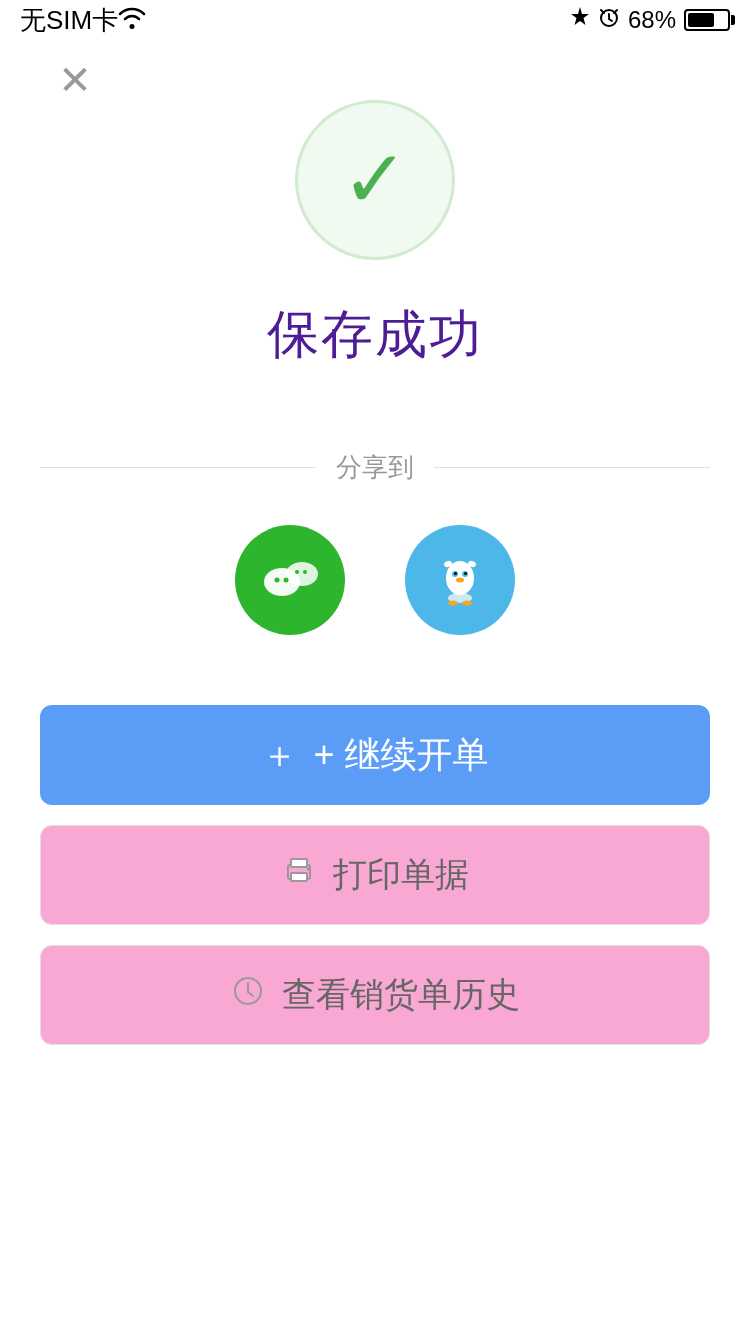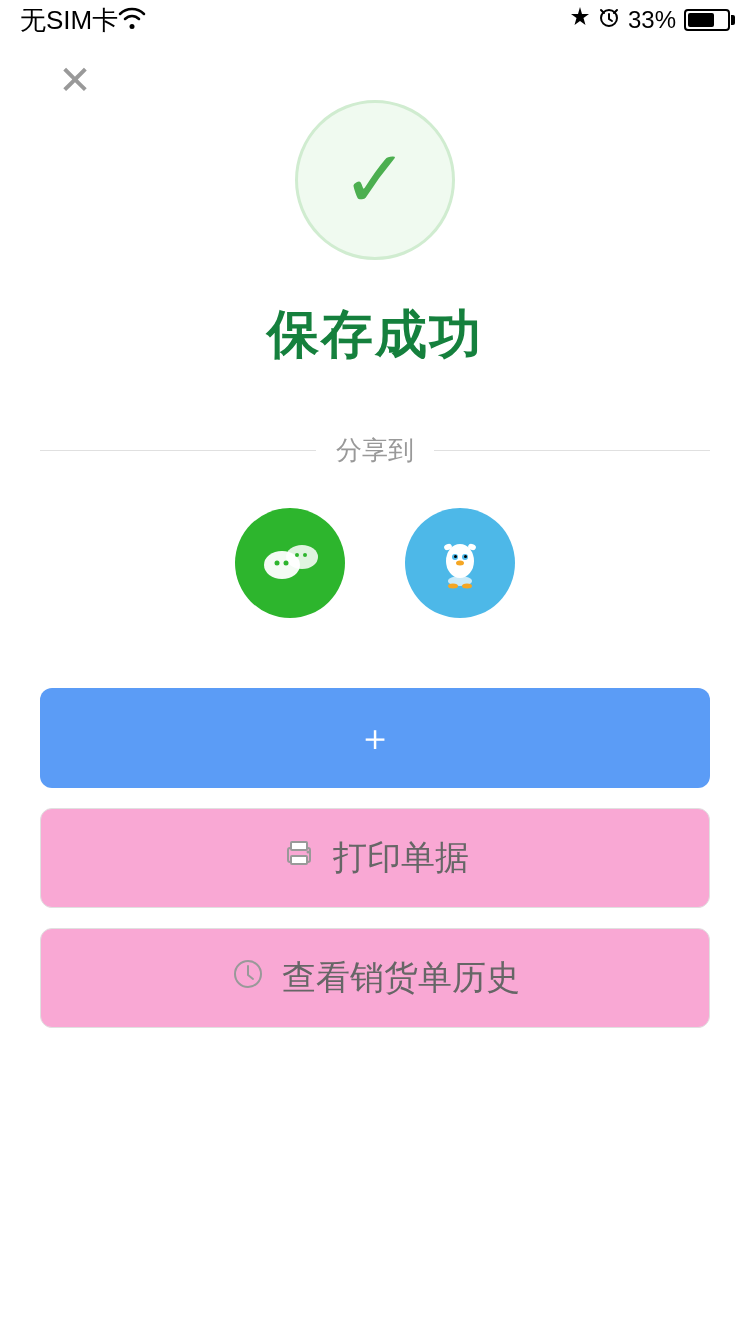--- a/index.html
+++ b/index.html
@@ -120,23 +120,23 @@
 
     .checkmark {
       font-size: 80px;
       color: #4caf50;
       line-height: 1;
     }
 
     
     .success-title {
       font-size: 52px;
-      font-weight: 700;
-      color: #15803d;
-      margin-bottom: 63px;
+      font-weight: 400;
+      color: #4c1d95;
+      margin-bottom: 80px;
       letter-spacing: 2px;
     }
 
     
     .share-section {
       width: 100%;
       display: flex;
       flex-direction: column;
       align-items: center;
       margin-bottom: 50px;
@@ -257,21 +257,21 @@
         <path d="M10 1l2 7h7l-5.5 4 2 7L10 15l-5.5 4 2-7L1 8h7z"></path>
       </svg>
     </span>
     <span>
       <svg width="22" height="22" viewBox="0 0 22 22" fill="none">
         <circle cx="11" cy="12" r="8" stroke="#000" stroke-width="2"></circle>
         <path d="M11 8v5l3 2" stroke="#000" stroke-width="2" stroke-linecap="round"></path>
         <path d="M3 4l3 3M19 4l-3 3" stroke="#000" stroke-width="2" stroke-linecap="round"></path>
       </svg>
     </span>
-    <span>33%</span>
+    <span>68%</span>
     <div class="battery-icon">
       <div class="battery-fill"></div>
     </div>
   </div>
 </div>
 
 <div class="close-button">
   <span class="close-x">✕</span>
 </div>
 
@@ -326,20 +326,21 @@
           <ellipse cx="37" cy="53" rx="5" ry="2.5" fill="#f5a623"></ellipse>
         </svg>
       </div>
     </div>
   </div>
 
   <div class="action-buttons">
 
     <button class="btn-primary">
       <span>＋</span>
+      <span>+ 继续开单</span>
     </button>
 
     <button class="btn-secondary">
       <span class="btn-icon">
         <svg width="36" height="36" viewBox="0 0 36 36" fill="none">
           <rect x="7" y="12" width="22" height="14" rx="2" stroke="#999" stroke-width="2"></rect>
           <rect x="10" y="6" width="16" height="8" rx="1" fill="white" stroke="#999" stroke-width="2"></rect>
           <rect x="10" y="20" width="16" height="8" rx="1" fill="white" stroke="#999" stroke-width="2"></rect>
           <circle cx="27" cy="16" r="1.5" fill="#999"></circle>
         </svg>

